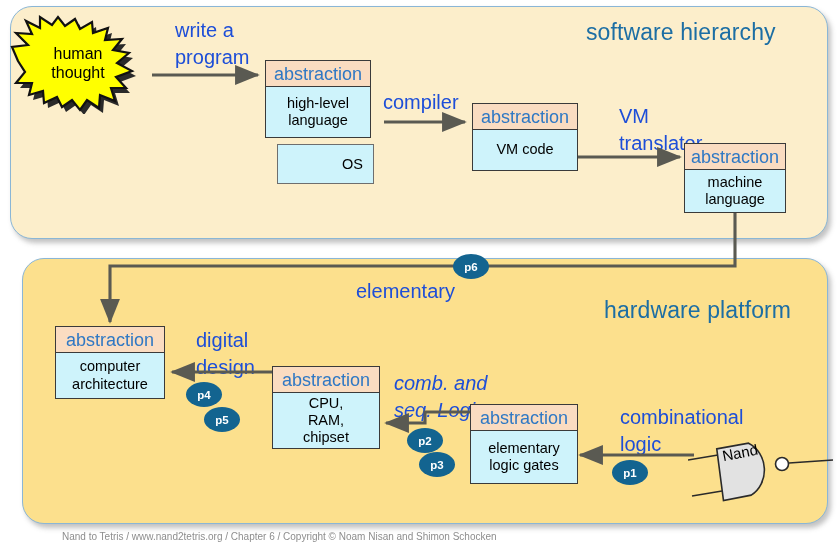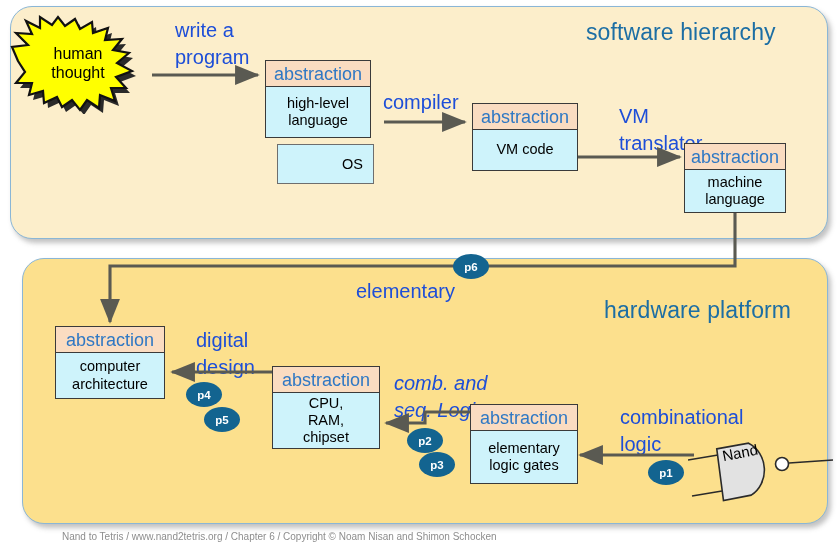--- a/index.html
+++ b/index.html
@@ -285,21 +285,21 @@
 
   <div class="lbl" style="left:196px; top:327px;">digital
 design</div>
 
   <div class="lbl" style="left:394px; top:370px;font-style:italic;">comb. and
 seq. Logic</div>
 
   <div class="lbl" style="left:594px; top:404px;margin-left:26px;">combinational
 logic</div>
 
-  <div class="pbadge" style="left:648px; top:460px;">p1</div>
+  <div class="pbadge" style="left:612px; top:460px;">p1</div>
   <div class="pbadge" style="left:407px; top:428px;">p2</div>
   <div class="pbadge" style="left:419px; top:452px;">p3</div>
   <div class="pbadge" style="left:186px; top:382px;">p4</div>
   <div class="pbadge" style="left:204px; top:407px;">p5</div>
   <div class="pbadge" style="left:453px; top:254px;">p6</div>
 
   <div id="footer">Nand to Tetris / www.nand2tetris.org / Chapter 6 / Copyright © Noam Nisan and Shimon Schocken</div>
 
 </div>
 

